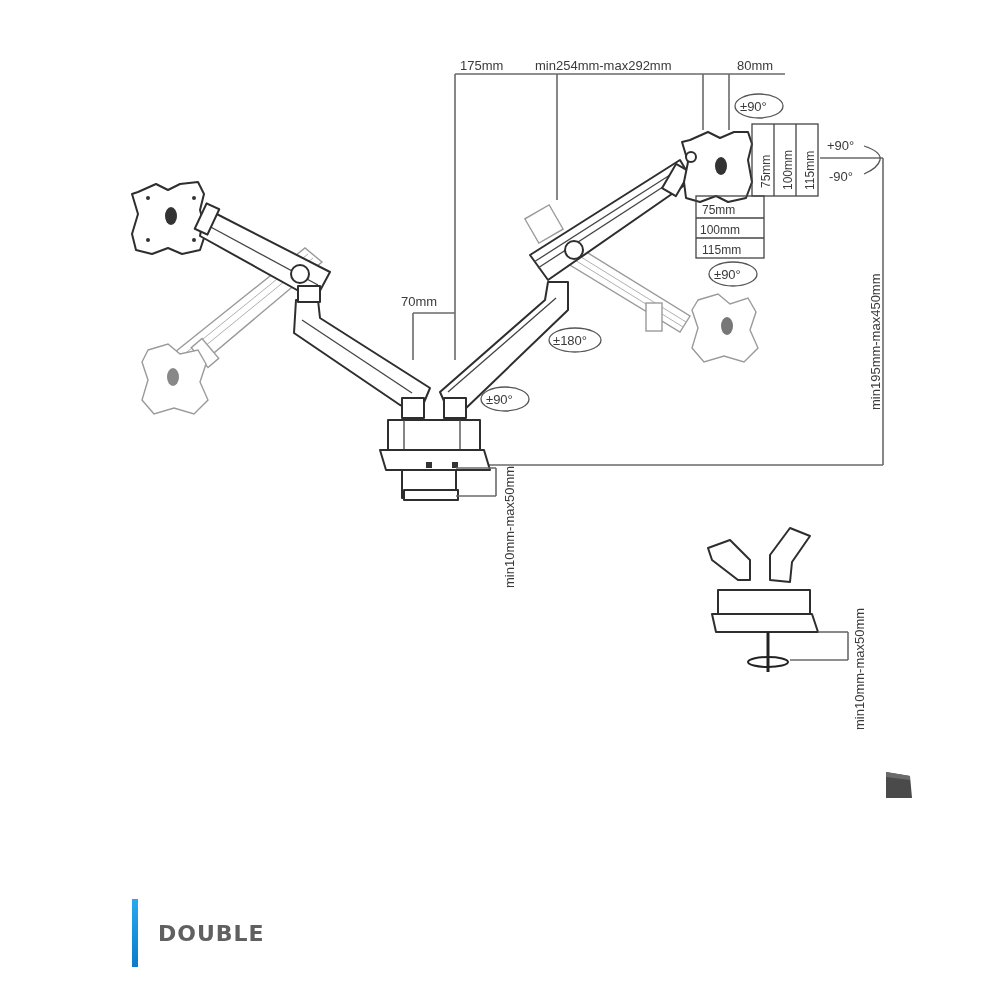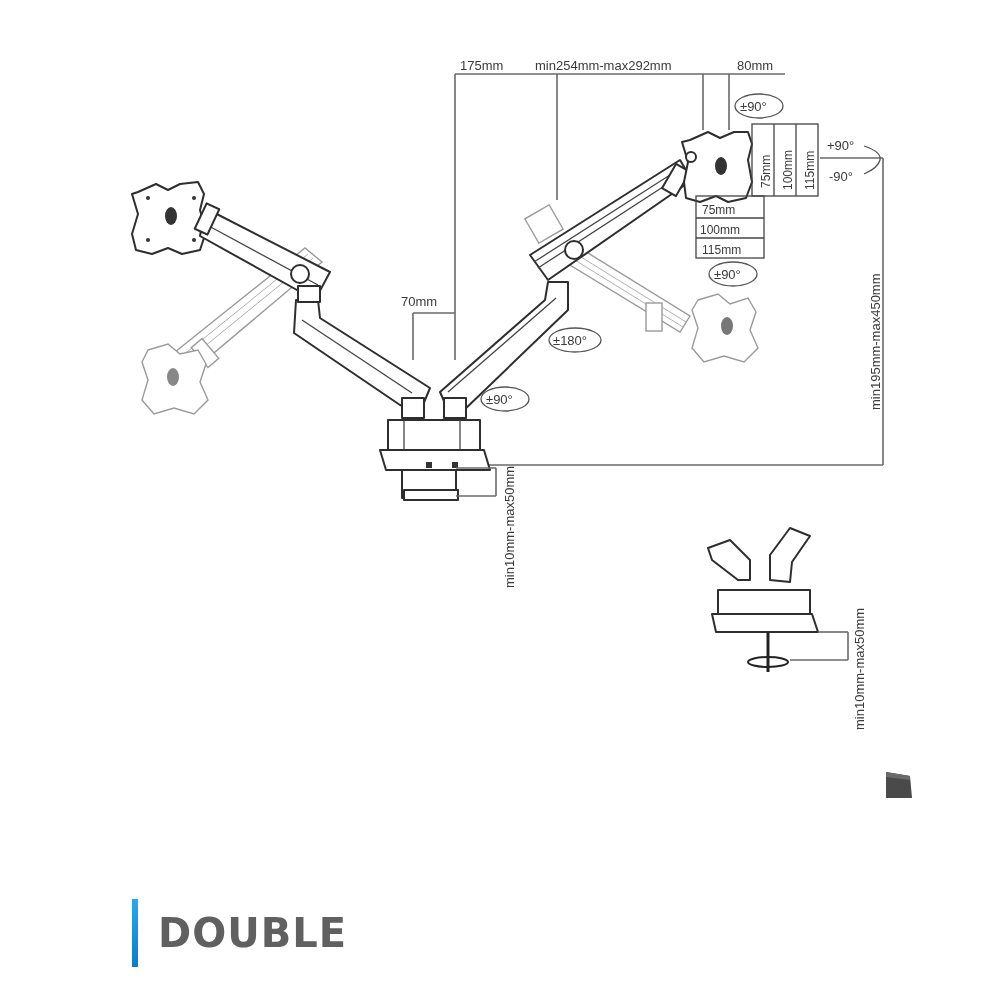--- a/index.html
+++ b/index.html
@@ -8,21 +8,21 @@
   #stage { position: absolute; left: 0; top: 0; width: 1000px; height: 1000px; }
   svg text { font-family: "Liberation Sans", sans-serif; fill: #3a3a3a; }
   .dim { stroke: #6a6a6a; stroke-width: 1.6; fill: none; }
   .ln { stroke: #2e2e2e; stroke-width: 2; fill: #fff; stroke-linejoin: round; }
   .ln-thin { stroke: #444; stroke-width: 1.3; fill: none; }
   .ghost { stroke: #9a9a9a; stroke-width: 1.4; fill: #fff; }
   .ghost-thin { stroke: #b0b0b0; stroke-width: 1; fill: none; }
   .ell { stroke: #555; stroke-width: 1.3; fill: none; }
   #title-block { position: absolute; left: 132px; top: 898px; height: 70px; display: flex; align-items: center; }
   #title-bar { width: 6px; height: 68px; background: linear-gradient(#2aa8f0, #0a7dc8); margin-right: 20px; }
-  #title-text { font-family: "DejaVu Sans", sans-serif; font-weight: bold; font-size: 40px; color: #606060; letter-spacing: 1px; }
+  #title-text { font-family: "DejaVu Sans", sans-serif; font-weight: bold; font-size: 22px; color: #606060; letter-spacing: 1px; }
   #corner-box { position: absolute; left: 884px; top: 768px; width: 30px; height: 34px; }
 </style>
 </head>
 <body>
 
 <div id="stage">
 <svg width="1000" height="1000" viewBox="0 0 1000 1000" xmlns="http://www.w3.org/2000/svg">
 
   <g>
     <line class="dim" x1="455" y1="74" x2="785" y2="74"></line>

